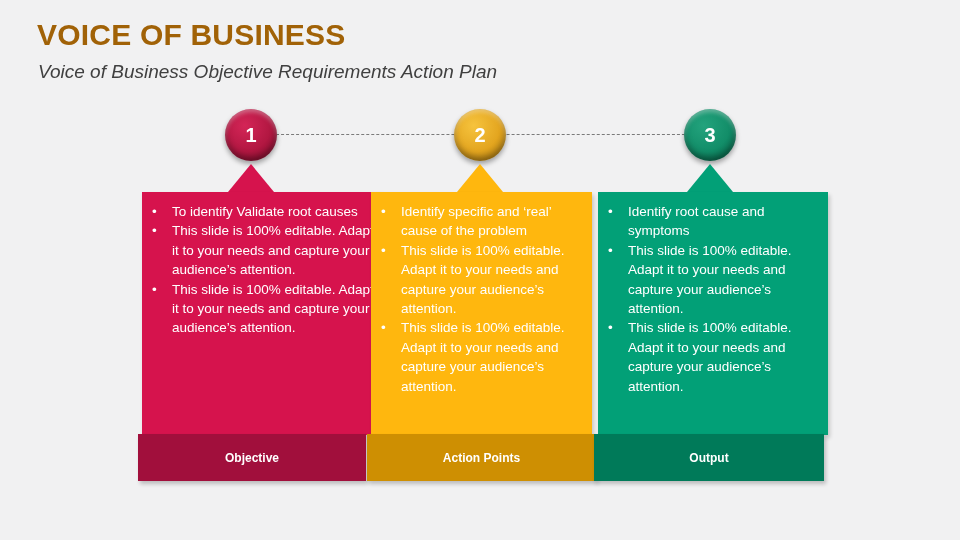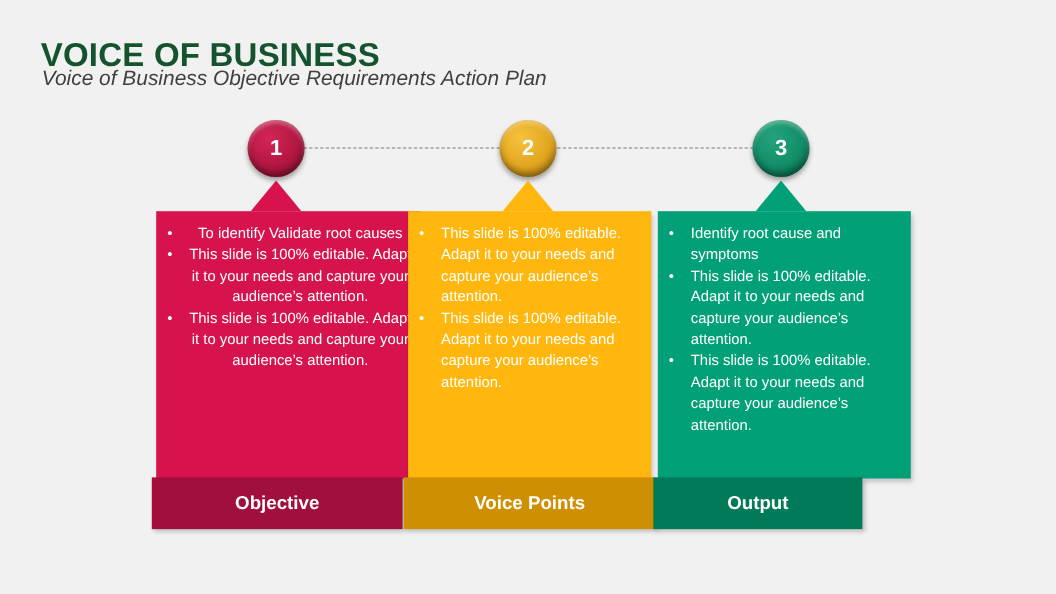--- a/index.html
+++ b/index.html
@@ -5,22 +5,22 @@
   * { margin: 0; padding: 0; box-sizing: border-box; }
   html, body { width: 960px; height: 540px; overflow: hidden; }
   body {
     background: #F1F1F2;
     font-family: "Liberation Sans", sans-serif;
     position: relative;
   }
   .slide { position: absolute; inset: 0; }
 
   .title {
-    position: absolute; left: 37px; top: 34px;
-    font-size: 30px; font-weight: bold; color: #14532d;
+    position: absolute; left: 37px; top: 18px;
+    font-size: 30px; font-weight: bold; color: #a16207;
     letter-spacing: 0.2px;
   }
   .subtitle {
     position: absolute; left: 38px; top: 61px;
     font-size: 19px; font-weight: normal; color: #404040; font-style: italic;
   }
 
   .connector {
     position: absolute; left: 251px; top: 134px; width: 459px; height: 0;
     border-top: 1.5px dashed #7A7A7A;
@@ -44,21 +44,21 @@
     border-bottom: 28px solid transparent;
   }
   .pointer.p1 { left: 228px; border-bottom-color: #D6134D; }
   .pointer.p2 { left: 457px; border-bottom-color: #FFB70E; }
   .pointer.p3 { left: 687px; border-bottom-color: #02A077; }
 
   .box {
     position: absolute; top: 192px; height: 243px;
     box-shadow: 2px 3px 4px rgba(0,0,0,0.18);
   }
-  .box.b1 { left: 142px; width: 240px; background: #D6134D; text-align: center; }
+  .box.b1 { left: 142px; width: 240px; background: #D6134D; }
   .box.b2 { left: 371px; width: 221px; background: #FFB70E; }
   .box.b3 { left: 598px; width: 230px; background: #02A077; }
 
   .box ul {
     list-style: none;
     margin: 10px 8px 0 10px;
   }
   .box li {
     position: relative;
     padding-left: 20px;
@@ -68,26 +68,26 @@
   }
   .box li::before {
     content: "\2022";
     position: absolute; left: 0; top: 0;
     font-size: 13.5px; color: #FFFFFF;
   }
 
   .footer {
     position: absolute; top: 434px; height: 47px;
     display: flex; align-items: center; justify-content: center;
-    color: #FFFFFF; font-size: 17px; font-weight: bold;
+    color: #FFFFFF; font-size: 12px; font-weight: bold;
     box-shadow: 2px 3px 4px rgba(0,0,0,0.22);
   }
   .footer.f1 { left: 138px; width: 228px; background: #A10F3C; }
   .footer.f2 { left: 367px; width: 229px; background: #CE8F02; }
-  .footer.f3 { left: 594px; width: 190px; background: #007A59; }
+  .footer.f3 { left: 594px; width: 230px; background: #007A59; }
 </style>
 </head>
 <body>
 
 <div class="slide">
 
   <div class="title">VOICE OF BUSINESS</div>
   <div class="subtitle">Voice of Business Objective Requirements Action Plan</div>
 
   <div class="connector"></div>
@@ -109,36 +109,37 @@
   <div class="box b1">
     <ul>
       <li>To identify Validate root causes</li>
       <li>This slide is 100% editable. Adapt it to your needs and capture your audience’s attention.</li>
       <li>This slide is 100% editable. Adapt it to your needs and capture your audience’s attention.</li>
     </ul>
   </div>
 
   <div class="box b2">
     <ul>
+      <li>Identify specific and ‘real’ cause of the problem</li>
       <li>This slide is 100% editable. Adapt it to your needs and capture your audience’s attention.</li>
       <li>This slide is 100% editable. Adapt it to your needs and capture your audience’s attention.</li>
     </ul>
   </div>
 
   <div class="box b3">
     <ul>
       <li>Identify root cause and symptoms</li>
       <li>This slide is 100% editable. Adapt it to your needs and capture your audience’s attention.</li>
       <li>This slide is 100% editable. Adapt it to your needs and capture your audience’s attention.</li>
     </ul>
   </div>
 
   <div class="footer f1">
     <span>Objective</span>
   </div>
   <div class="footer f2">
-    <span>Voice Points</span>
+    <span>Action Points</span>
   </div>
   <div class="footer f3">
     <span>Output</span>
   </div>
 
 </div>
 
 </body></html>

